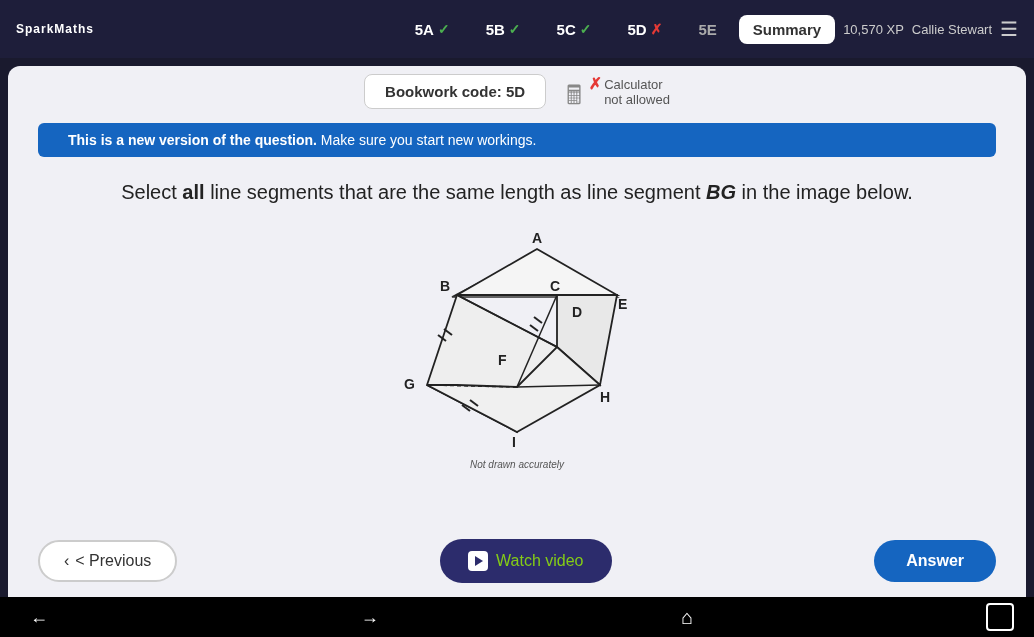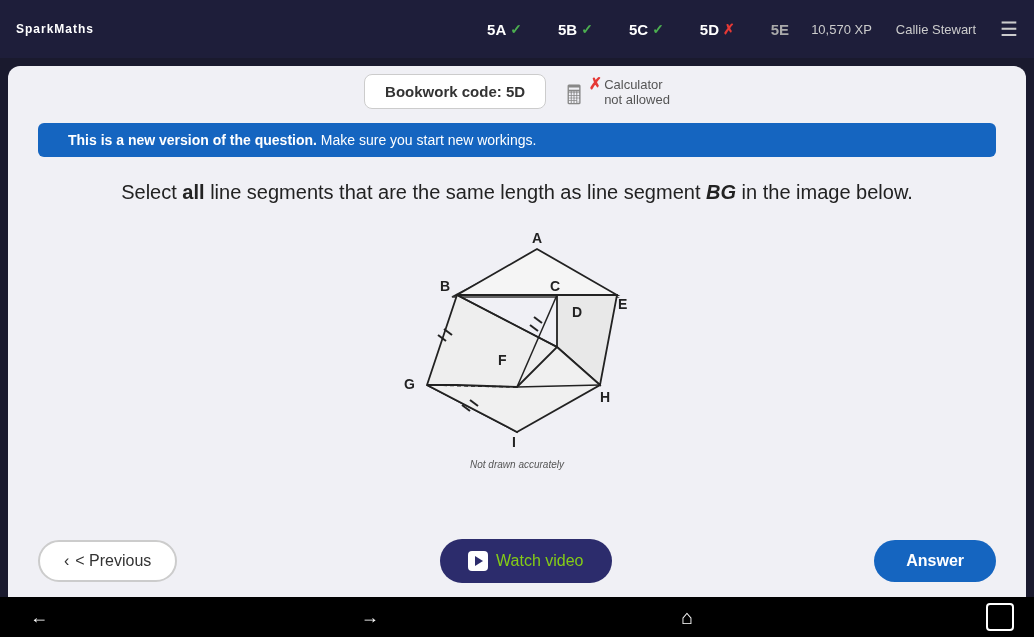--- a/index.html
+++ b/index.html
@@ -68,21 +68,21 @@
       color: #4caf50;
       font-size: 14px;
     }
     .x-icon {
       color: #e53935;
       font-size: 14px;
     }
     .top-bar-right {
       display: flex;
       align-items: center;
-      gap: 24px;
+      gap: 8px;
       color: #ccc;
       font-size: 13px;
     }
 
     
     .main-content {
       flex: 1;
       background: #f0f0f5;
       border-radius: 12px 12px 0 0;
       margin: 8px 8px 0 8px;
@@ -303,20 +303,23 @@
   <button class="tab-btn completed">
     <span>5C</span>
     <span class="check-icon">✓</span>
   </button>
   <button class="tab-btn current-fail">
     <span>5D</span>
     <span class="x-icon">✗</span>
   </button>
   <button class="tab-btn inactive">
     <span>5E</span>
+  </button>
+  <button class="tab-btn summary">
+    <span>Summary</span>
   </button>
 
   <div class="top-bar-right">
     <span>10,570 XP</span>
     <span>Callie Stewart</span>
     <span style="font-size:20px;cursor:pointer;">☰</span>
   </div>
 </div>
 
 <div class="main-content">

